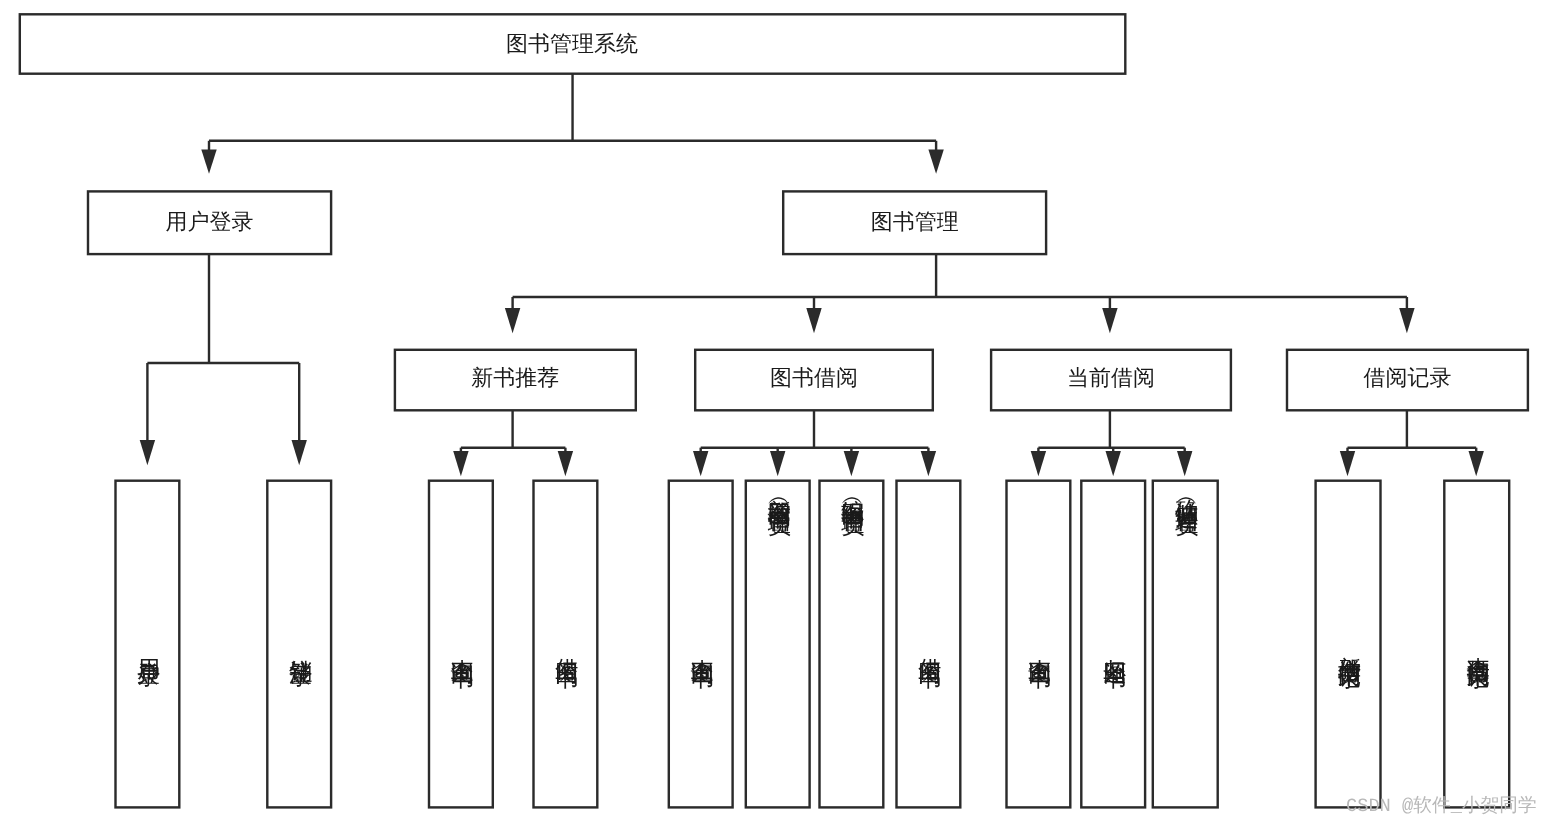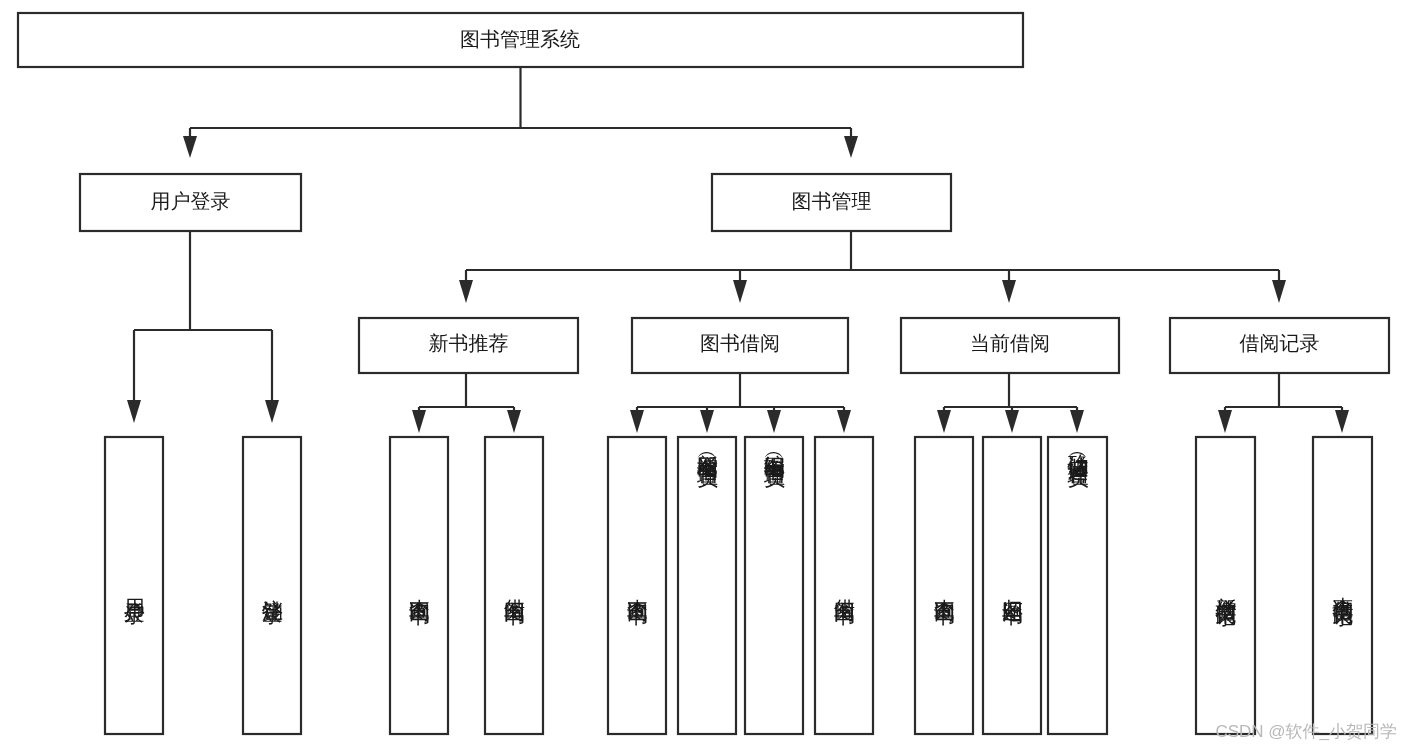--- a/index.html
+++ b/index.html
@@ -61,21 +61,21 @@
     font-size: 21px;
     line-height: 1.18;
     letter-spacing: 2px;
     color: #1a1a1a;
     white-space: nowrap;
   }
   .watermark {
     position: absolute;
     right: 8px;
     bottom: 4px;
-    font-family: Liberation Sans, sans-serif;
+    font-family: Liberation Mono, monospace;
     font-size: 17px;
     color: #b8b8b8;
     white-space: nowrap;
   }
 </style>
 </head>
 <body>
 
 <div id="diagram-root">
 

